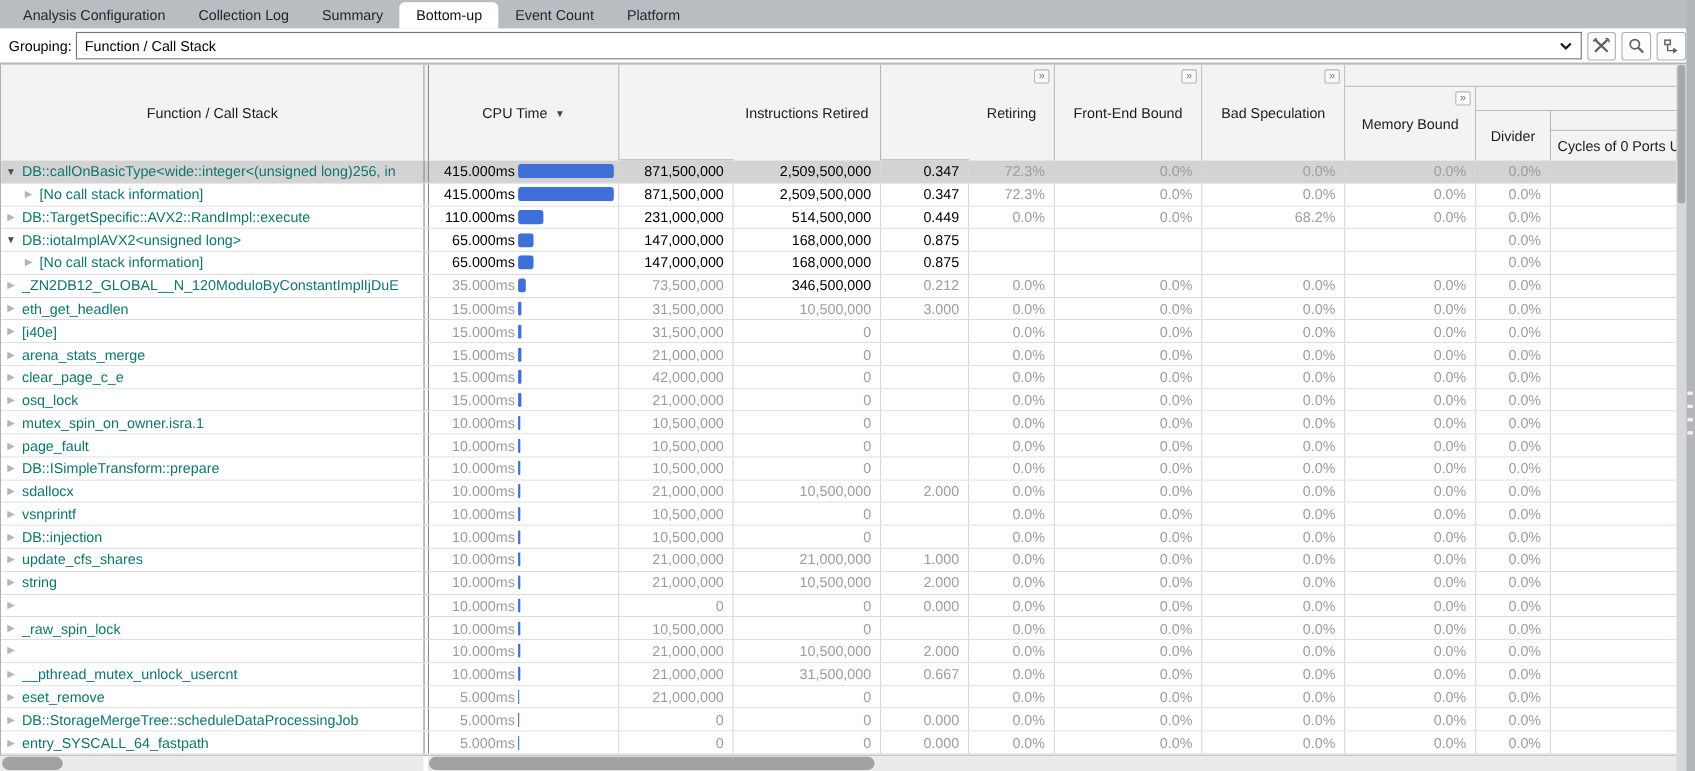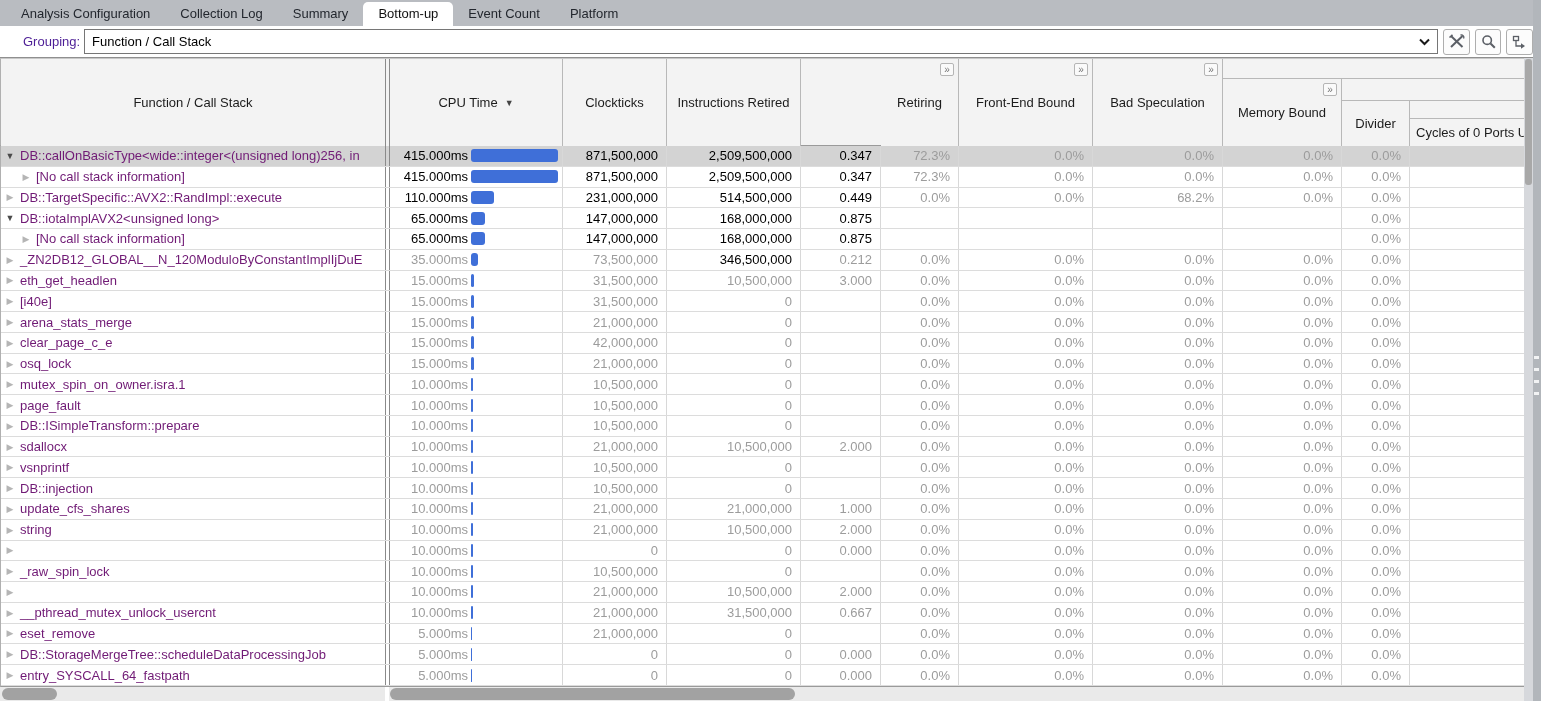--- a/index.html
+++ b/index.html
@@ -13,21 +13,21 @@
     -webkit-font-smoothing:antialiased;
   }
   
   #tabbar{position:absolute;top:0;left:0;width:1541px;height:26px;background:var(--tabbar);
     display:flex;align-items:flex-end;padding-left:6px;}
   .tab{height:24px;line-height:24px;padding:0 15px;color:#23272e;white-space:nowrap;cursor:default;}
   .tab.active{background:#fff;border-radius:5px 5px 0 0;color:#111;}
   
   #toolbar{position:absolute;top:26px;left:0;width:1533px;height:32px;background:#fff;
     border-bottom:1px solid #8f8f8f;display:flex;align-items:center;}
-  .grp-label{margin-left:23px;color:#4c1d95;}
+  .grp-label{margin-left:8px;color:#000000;}
   .combo{margin-left:4px;width:1379px;height:25px;border:1px solid #767676;background:#fff;
     display:flex;align-items:center;padding-left:7px;}
   .combo-val{flex:1;color:#000;}
   .combo-arrow{width:26px;display:flex;align-items:center;justify-content:center;}
   .tbtn{width:27px;height:26px;margin-left:5px;border:1px solid #aeaeae;border-radius:3px;
     background:#fcfcfc;display:flex;align-items:center;justify-content:center;padding:0;}
   
   #header{position:absolute;top:58px;left:0;width:1524px;height:88px;background:#f3f3f3;
     border-bottom:1px solid #9a9a9a;border-left:1px solid #b0b0b0;border-top:1px solid #c8c8c8;}
   .hc{position:absolute;top:0;background:#f3f3f3;border-right:1px solid #b8b8b8;
@@ -41,21 +41,21 @@
   #tbody{position:absolute;top:146px;left:0;width:1524px;height:541px;overflow:hidden;
     border-bottom:1px solid #9a9a9a;border-left:1px solid #b0b0b0;background:#fff;}
   .trow{display:flex;height:20.77px;border-bottom:1px solid #dcdcdc;background:#fff;}
   .trow.selected{background:var(--sel);}
   .c-func{width:385px;border-right:1px solid #8a8a8a;display:flex;align-items:center;
     overflow:hidden;white-space:nowrap;flex:none;}
   .c-gap{width:4px;border-right:1px solid #8a8a8a;flex:none;}
   .expander{flex:none;width:12px;font-size:9px;text-align:center;margin-right:4px;}
   .expander.expanded{color:#4a4a4a;}
   .expander.collapsed{color:#b5b5b5;}
-  .fname{color:#701a75;}
+  .fname{color:#0f766e;}
   .c-cpu{width:173px;flex:none;display:flex;align-items:center;border-right:1px solid #d8d8d8;}
   .c-cpu .num{width:78px;text-align:right;color:var(--graytext);flex:none;}
   .c-cpu .num.dark{color:#000;}
   .barwrap{flex:1;display:flex;align-items:center;padding-left:3px;overflow:hidden;}
   .bar{height:13px;background:var(--bar);border-radius:3px;flex:none;}
   .c-num{flex:none;display:flex;align-items:center;justify-content:flex-end;padding-right:8px;
     border-right:1px solid #d8d8d8;color:var(--graytext);overflow:hidden;white-space:nowrap;}
   .c-num.dark{color:#000;}
   
   .hscroll{position:absolute;top:687px;height:14px;background:#eaeaea;}
@@ -112,23 +112,20 @@
 
 <div id="header">
   <div class="hc" style="left:0;width:385px;height:87px;border-right:1px solid #8a8a8a;">
     <span>Function / Call Stack</span>
   </div>
   <div class="hgap" style="left:385px;height:87px;"></div>
   <div class="hc" style="left:389px;width:173px;height:87px;">
     <span>CPU Time</span>
     <span class="sort">▼</span>
   </div>
-  <div class="hc" style="left:562px;width:104px;height:87px;">
-    <span>Clockticks</span>
-  </div>
   <div class="hc" style="left:666px;width:134px;height:87px;">
     <span>Instructions Retired</span>
   </div>
   <div class="hc" style="left:880px;width:78px;height:87px;position:absolute;">
     <span>Retiring</span>
     <span class="hbtn">»</span>
   </div>
   <div class="hc" style="left:958px;width:134px;height:87px;">
     <span>Front-End Bound</span>
     <span class="hbtn">»</span>

